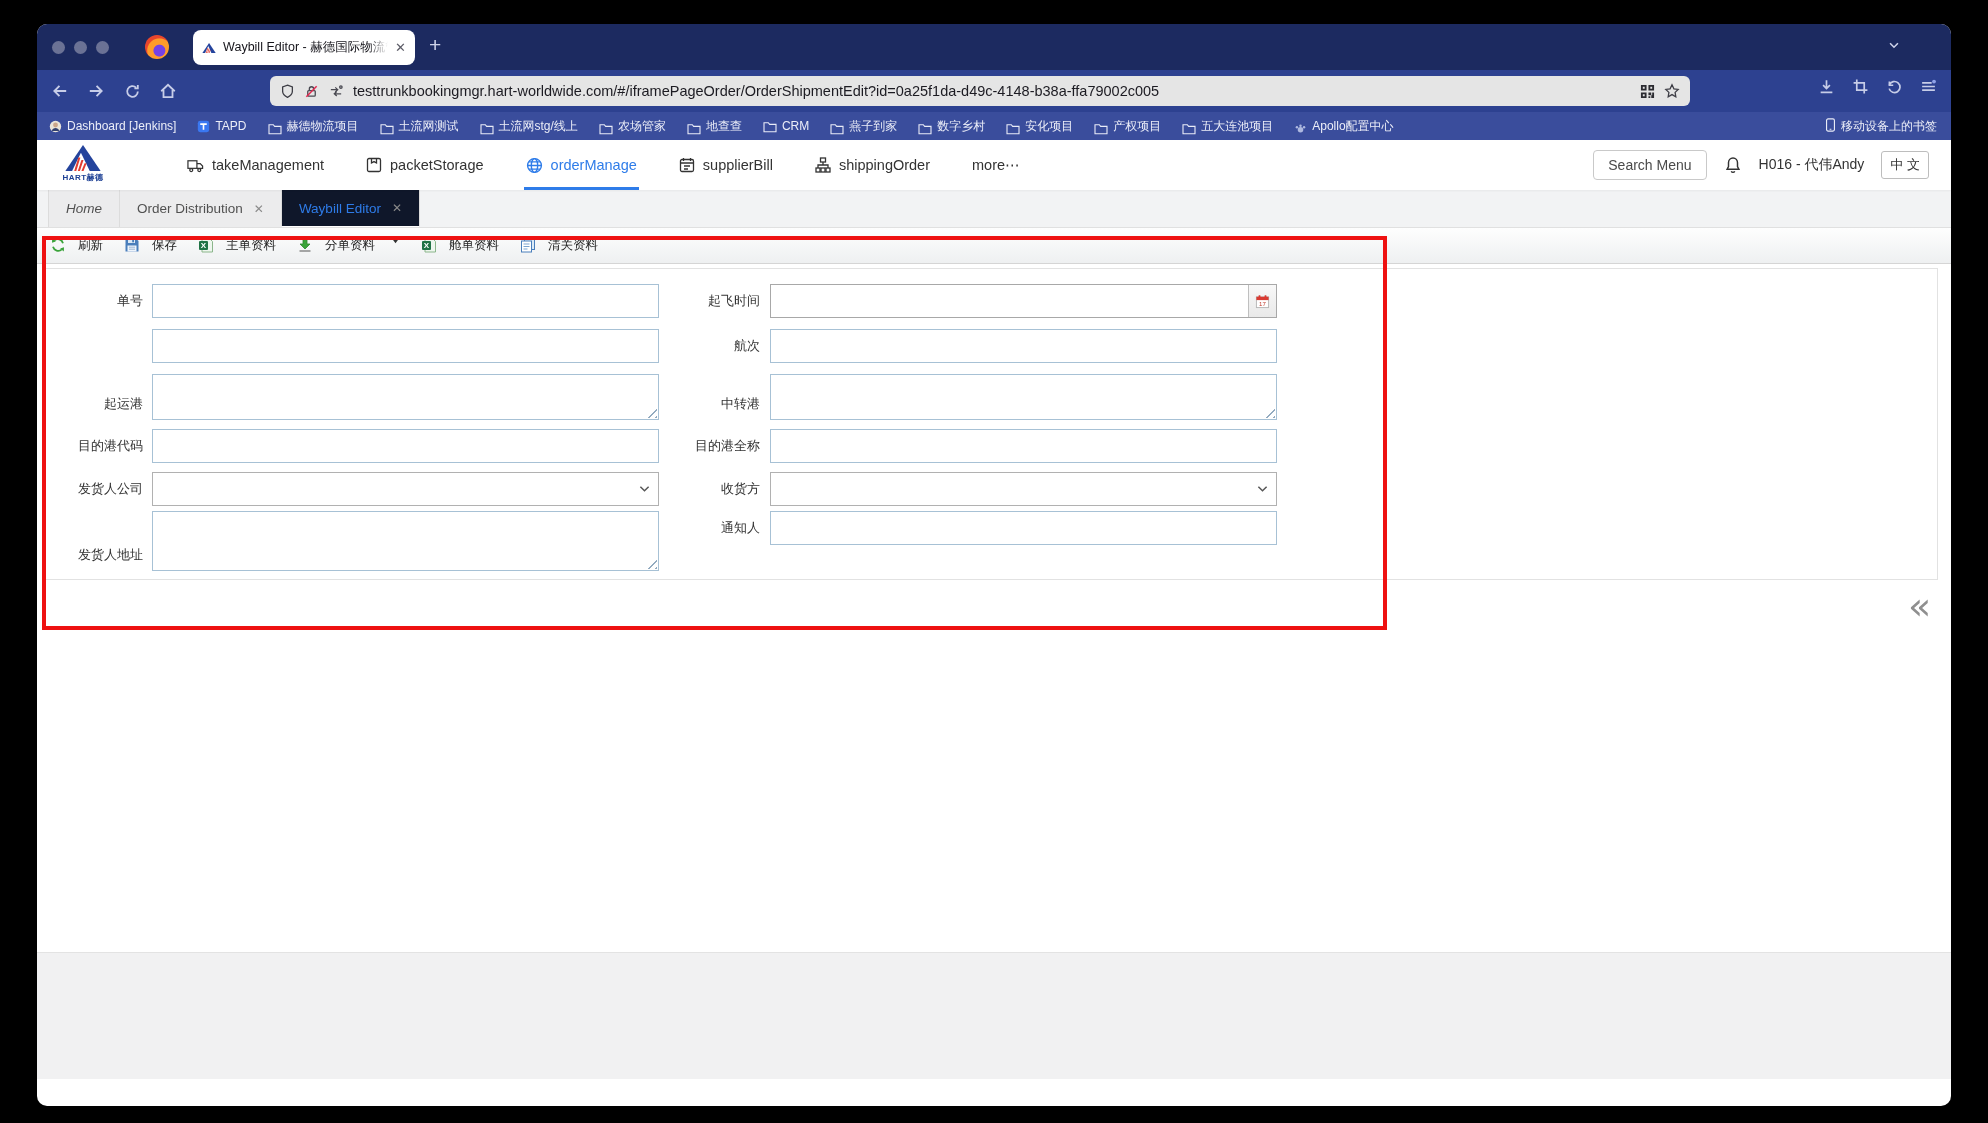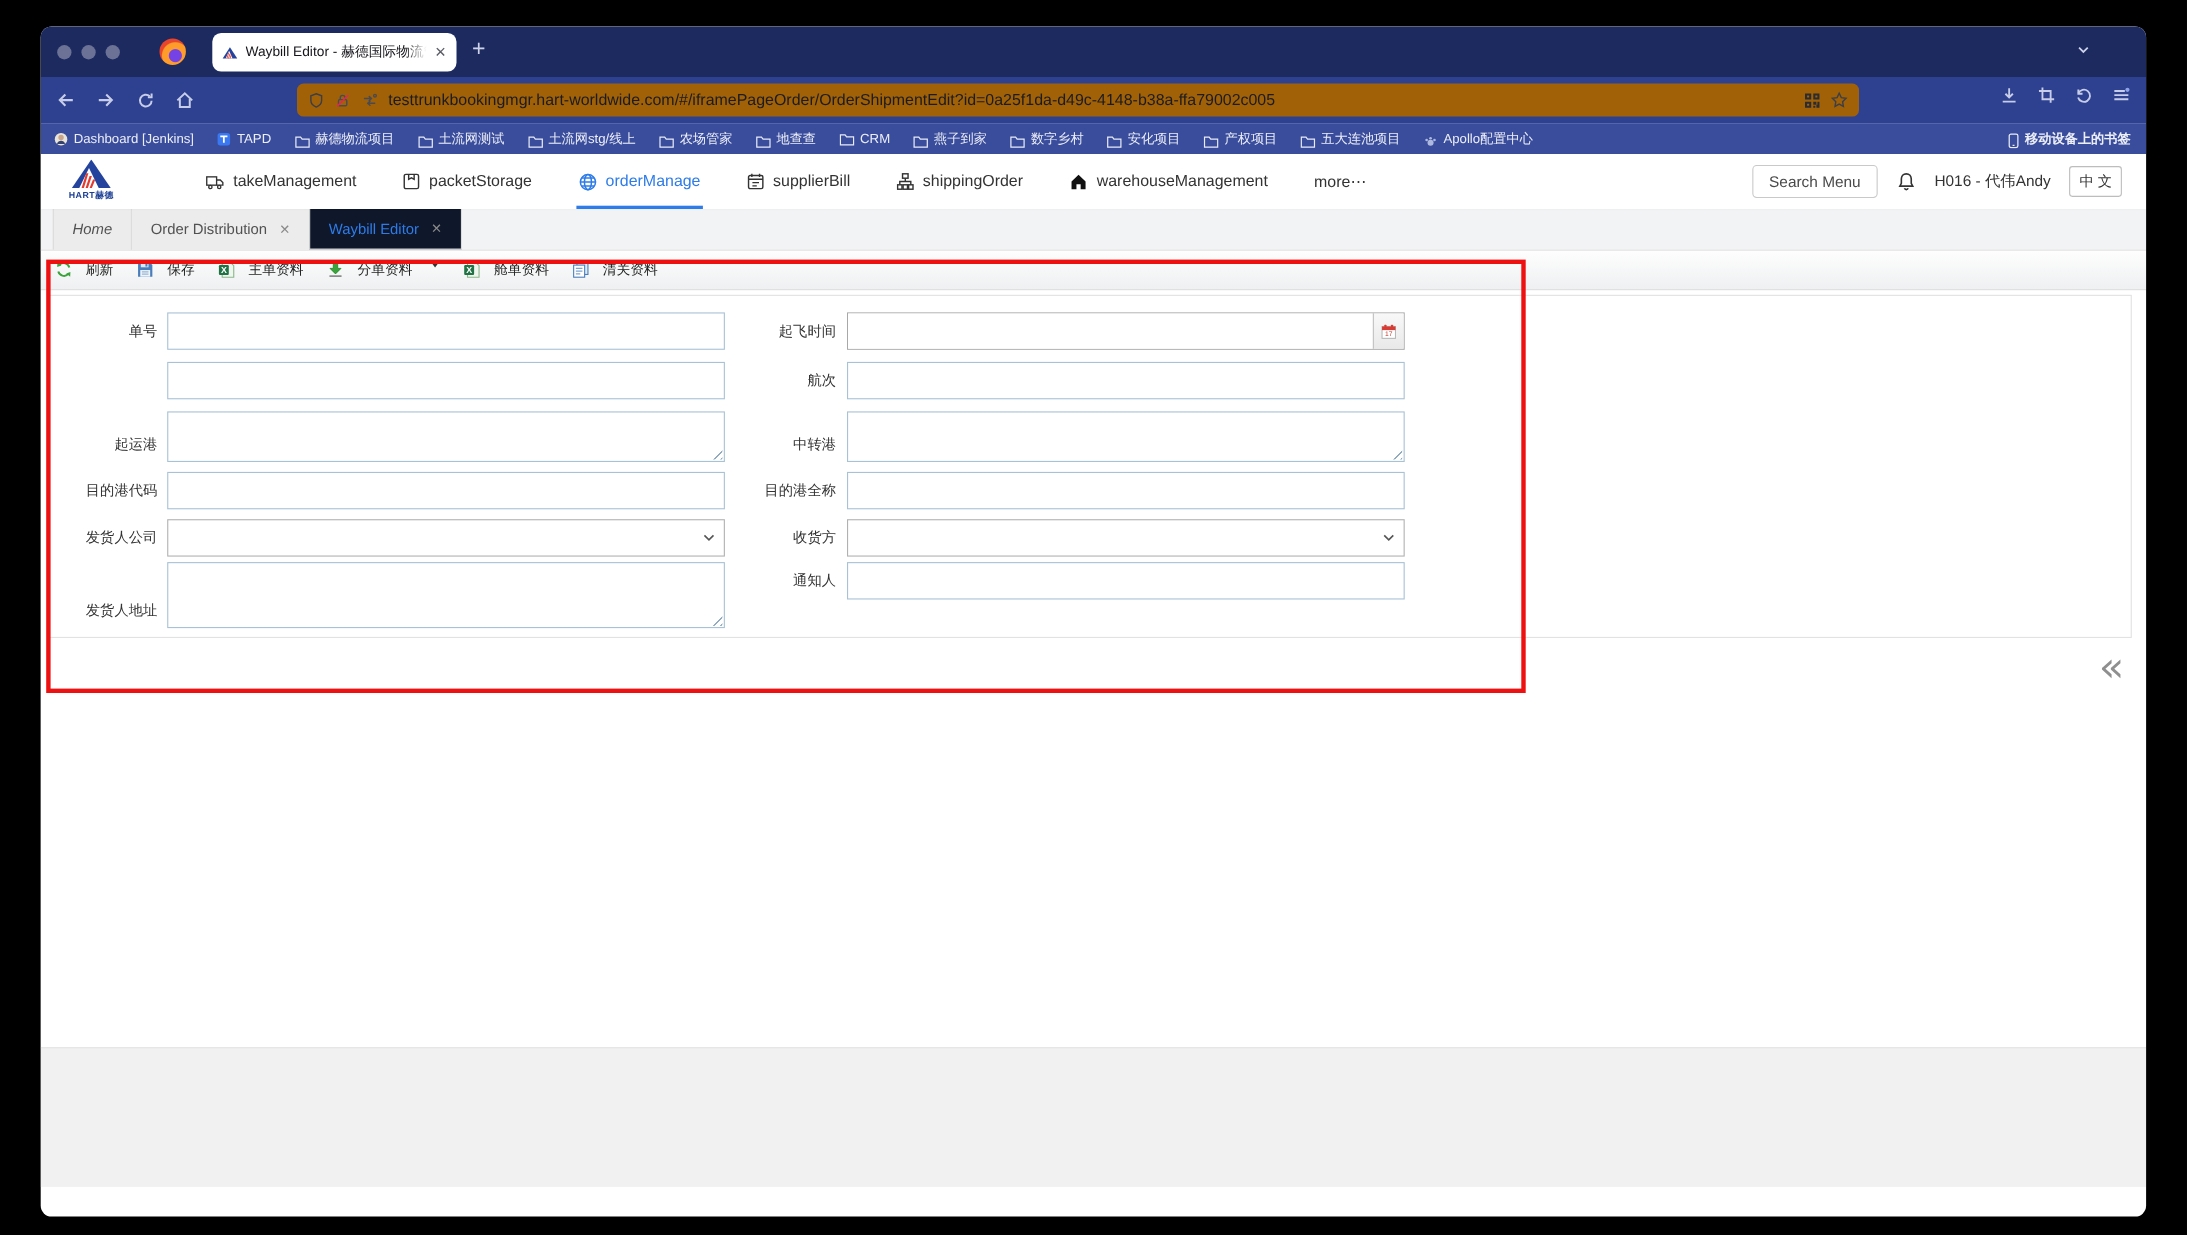--- a/index.html
+++ b/index.html
@@ -15,29 +15,29 @@
   .fftab{position:absolute;left:156px;top:6px;width:222px;height:35px;background:#fff;border-radius:8px;display:flex;align-items:center;padding:0 9px;box-sizing:border-box;gap:7px;}
   .fftab .title{font-size:12.5px;color:#15141a;white-space:nowrap;overflow:hidden;max-width:165px;-webkit-mask-image:linear-gradient(90deg,#000 88%,transparent);mask-image:linear-gradient(90deg,#000 88%,transparent);}
   .tab-close{color:#5b5b66;font-size:13px;line-height:13px;margin-left:auto;}
   .newtab{position:absolute;left:392px;top:9px;color:#cdd2e9;font-size:21px;font-weight:300;}
   .alltabs-chevron{position:absolute;right:50px;top:14px;color:#cdd2e9;}
 
   
   .urlrow{height:42px;background:#2d4190;position:relative;display:flex;align-items:center;color:#c7cde8;}
   .nav-ic{width:26px;height:26px;display:flex;align-items:center;justify-content:center;}
   .urlrow .left-icons{display:flex;gap:10px;margin-left:10px;}
-  .urlbar{position:absolute;left:233px;top:6px;width:1420px;height:30px;background:#a16207;border-radius:6px;display:flex;align-items:center;padding:0 10px;box-sizing:border-box;gap:9px;color:#3e3e46;}
+  .urlbar{position:absolute;left:233px;top:6px;width:1420px;height:30px;background:#e5e5e5;border-radius:6px;display:flex;align-items:center;padding:0 10px;box-sizing:border-box;gap:9px;color:#3e3e46;}
   .urlbar .url-text{font-size:14.5px;color:#1c1b22;white-space:nowrap;overflow:hidden;flex:0 1 auto;}
   .urlbar .spacer{flex:1;}
   .right-icons{position:absolute;right:14px;top:8px;display:flex;gap:17px;}
 
   
   .bookmarksrow{height:28px;background:#3a4d9c;display:flex;align-items:center;gap:21px;padding-left:12px;font-size:12px;color:#eceef8;white-space:nowrap;}
   .bm{display:flex;align-items:flex-end;gap:5px;}
-  .bm-right{margin-left:auto;margin-right:14px;display:flex;align-items:flex-end;gap:5px;font-weight:bold;}
+  .bm-right{margin-left:auto;margin-right:14px;display:flex;align-items:flex-start;gap:5px;}
 
   
   .appheader{height:50px;background:#fff;display:flex;align-items:center;position:relative;box-shadow:0 1px 2px rgba(0,0,0,.05);}
   .hartlogo{position:absolute;left:18px;top:5px;width:56px;text-align:center;}
   .hartlogo .lg-text{font-size:8px;font-weight:bold;color:#1c3f94;letter-spacing:.5px;margin-top:0px;}
   .mainnav{display:flex;gap:42px;margin-left:150px;height:50px;align-items:center;}
   .nav-item{display:flex;align-items:center;gap:8px;font-size:14.5px;color:#333;height:50px;position:relative;}
   .nav-item.active{color:#2e7ce9;}
   .nav-item.active::after{content:"";position:absolute;left:-2px;right:-2px;bottom:0;height:3px;background:#2e7ce9;}
   .hdr-right{margin-left:auto;display:flex;align-items:center;gap:17px;padding-right:22px;}
@@ -345,26 +345,20 @@
           <svg width="16" height="16" viewBox="0 0 16 16" fill="none" stroke="#333" stroke-width="1.3">
               <rect x="5.5" y="1" width="5" height="4"></rect>
               <rect x="1" y="11" width="4" height="4"></rect>
               <rect x="6" y="11" width="4" height="4"></rect>
               <rect x="11" y="11" width="4" height="4"></rect>
               <path d="M8 5 V8 M3 11 V8 H13 V11"></path>
             </svg>
           <span>shippingOrder</span>
         </div>
         <div class="nav-item">
-          <svg width="17" height="17" viewBox="0 0 16 16">
-              <path d="M2 7.5 L8 1.8 L14 7.5 V14.2 H9.8 V9.8 H6.2 V14.2 H2 Z" fill="#111"></path>
-            </svg>
-          <span>warehouseManagement</span>
-        </div>
-        <div class="nav-item">
           <span>more⋯</span>
         </div>
       </div>
       <div class="hdr-right">
         <div class="btn-outline">Search Menu</div>
         <svg width="18" height="18" viewBox="0 0 16 16" fill="none" stroke="#333" stroke-width="1.3">
             <path d="M8 1.8 C5.5 1.8 4 3.8 4 6 V9.5 L2.8 11.7 H13.2 L12 9.5 V6 C12 3.8 10.5 1.8 8 1.8 Z"></path>
             <path d="M6.5 13.5 A1.6 1.6 0 0 0 9.5 13.5"></path>
           </svg>
         <span class="user-name">H016 - 代伟Andy</span>

